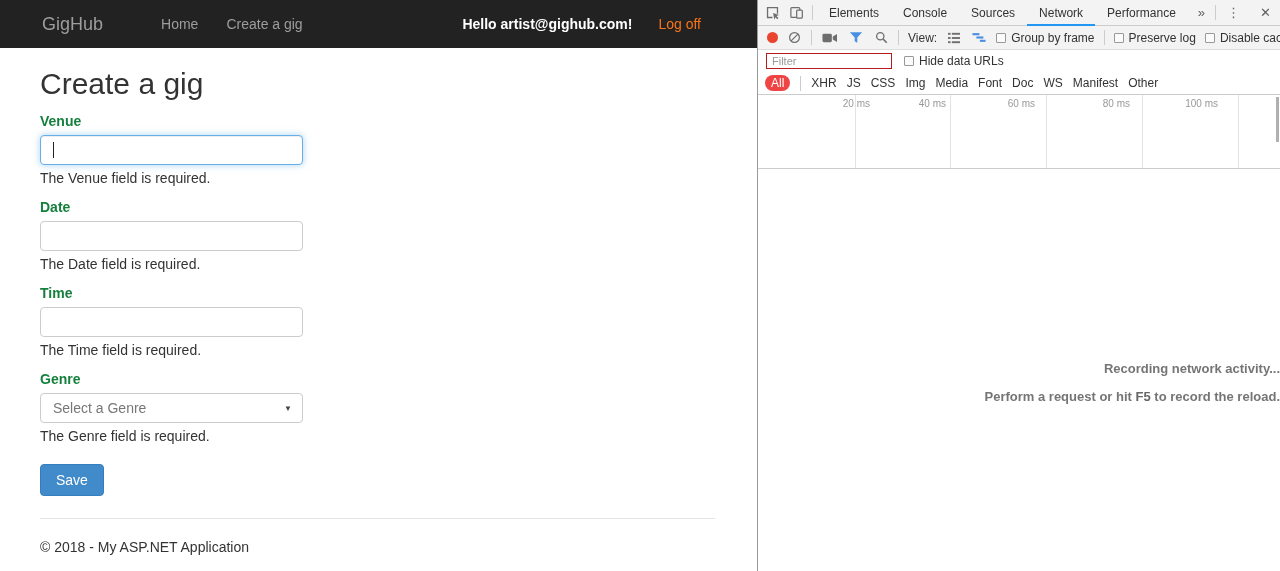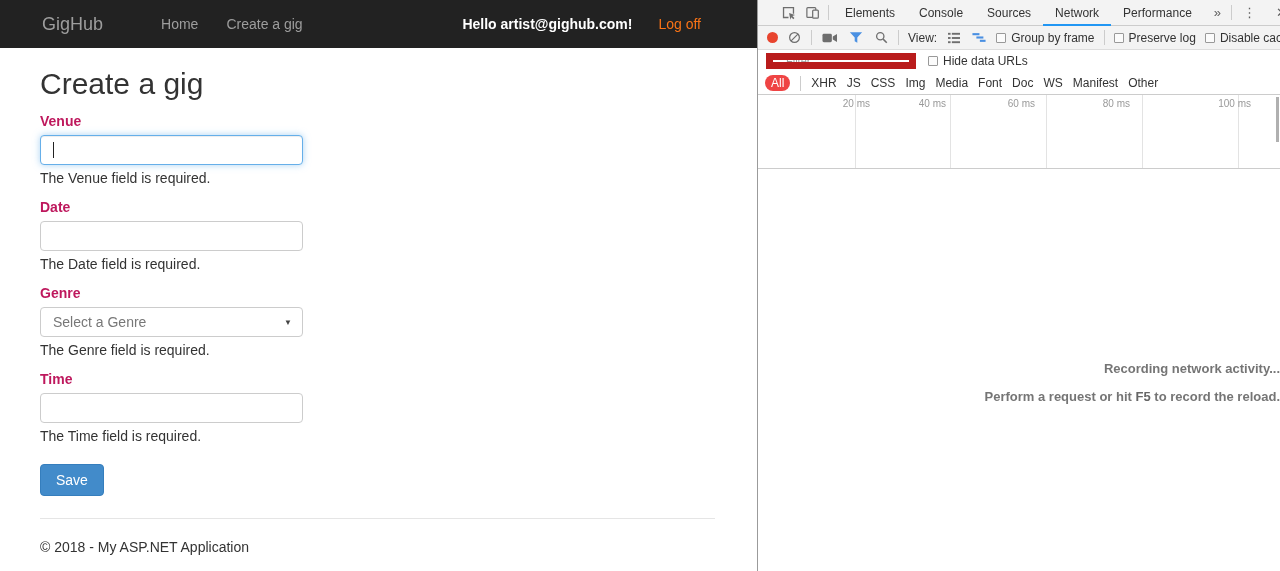--- a/index.html
+++ b/index.html
@@ -12,63 +12,63 @@
   .navbar { height:48px; background:#222222; display:flex; align-items:center; padding:0 56px 0 42px; }
   .brand { color:#9d9d9d; font-size:18px; margin-right:30px; }
   .nav-link { color:#9d9d9d; font-size:14px; margin-left:28px; cursor:pointer; }
   .nav-right { margin-left:auto; display:flex; align-items:flex-end; gap:26px; }
   .greeting { color:#ffffff; font-weight:bold; font-size:14px; }
   .logoff { color:#f97316; font-size:14px; cursor:pointer; }
 
   .content { padding-left:40px; width:715px; }
   .page-title { font-size:30px; font-weight:500; color:#333; margin:19px 0 12px; }
   .form-group { margin-bottom:13px; }
-  .field-label { display:block; font-size:14px; font-weight:bold; color:#be185d; margin-bottom:6px; }
+  .field-label { display:block; font-size:14px; font-weight:bold; color:#15803d; margin-bottom:6px; }
   .input-wrap { position:relative; width:263px; }
   .form-control { display:block; width:263px; height:30px; border:1px solid #ccc; border-radius:4px; padding:0 12px; font-size:14px; color:#555; outline:none; background:#fff; font-family:inherit; }
   .form-control.focused { border-color:#66afe9; box-shadow:inset 0 1px 1px rgba(0,0,0,.075), 0 0 7px rgba(102,175,233,.55); }
   .input-caret { position:absolute; left:13px; top:7px; width:1px; height:16px; background:#222; }
   .validation { font-size:14px; color:#333; margin-top:5px; }
   .select-control { width:263px; height:30px; border:1px solid #ccc; border-radius:4px; padding:0 10px 0 12px; display:flex; align-items:center; justify-content:space-between; font-size:14px; color:#777; background:#fff; cursor:default; }
   .select-arrow { font-size:8px; color:#444; }
   .save-button { margin-top:7px; background:#428bca; border:1px solid #357ebd; color:#fff; font-size:14px; line-height:20px; padding:5px 15px; border-radius:4px; font-family:inherit; cursor:pointer; }
   .footer-rule { border:none; border-top:1px solid #e5e5e5; margin:22px 0 0; width:675px; }
   .footer-text { font-size:14px; color:#333; padding:20px 0; }
 
   
   .devtools { width:523px; height:571px; flex:none; border-left:1px solid #9b9b9b; display:flex; flex-direction:column; font-size:12px; color:#333; background:#fff; }
-  .dt-tabbar { height:26px; background:#f3f3f3; border-bottom:1px solid #ccc; display:flex; align-items:center; padding:0 18px; flex:none; }
+  .dt-tabbar { height:26px; background:#f3f3f3; border-bottom:1px solid #ccc; display:flex; align-items:center; padding:0 2px; flex:none; }
   .dt-icon-btn { width:24px; height:24px; display:flex; align-items:center; justify-content:center; cursor:pointer; flex:none; }
   .vsep { width:1px; height:15px; background:#ccc; flex:none; }
   .dt-tab { padding:0 12px; height:26px; display:flex; align-items:center; position:relative; cursor:pointer; color:#333; }
   .dt-tab.active::after { content:""; position:absolute; left:0; right:0; bottom:0; height:2px; background:#2196f3; }
   .dt-overflow { padding:0 10px; color:#5f5f5f; font-size:13px; cursor:pointer; }
   .dt-right { margin-left:auto; display:flex; align-items:center; gap:2px; }
   .dots-glyph { color:#5f5f5f; font-size:13px; padding:0 9px; cursor:pointer; letter-spacing:0; }
   .close-glyph { color:#5f5f5f; font-size:13px; padding:0 9px; cursor:pointer; }
 
   .dt-toolbar { height:24px; background:#f3f3f3; border-bottom:1px solid #ddd; display:flex; align-items:center; padding:0 9px; gap:9px; flex:none; white-space:nowrap; overflow:hidden; }
   .record-dot { width:11px; height:11px; border-radius:50%; background:#e8442e; flex:none; cursor:pointer; }
   .cb { width:10px; height:10px; border:1px solid #999; background:#fbfbfb; border-radius:1px; flex:none; cursor:pointer; }
   .cb-group { display:flex; align-items:center; gap:5px; flex:none; }
   .view-label { color:#333; }
 
   .dt-filter-row { height:22px; background:#fff; display:flex; align-items:center; padding:0 8px; gap:12px; flex:none; }
-  .filter-input { width:150px; height:16px; border:7px solid #b91c1c; font-size:11px; padding:0 13px; color:#333; background:#fff; outline:none; font-family:inherit; }
+  .filter-input { width:126px; height:16px; border:1px solid #b91c1c; font-size:11px; padding:0 5px; color:#333; background:#fff; outline:none; font-family:inherit; }
   .filter-input::placeholder { color:#999; }
 
   .dt-pills-row { height:23px; background:#fff; border-bottom:1px solid #ccc; display:flex; align-items:center; padding:0 7px; gap:10px; flex:none; }
   .pill { color:#333; cursor:pointer; }
   .pill.active { background:#ef4444; color:#fff; border-radius:8px; padding:1px 6px; }
 
   .dt-overview { height:74px; position:relative; border-bottom:1px solid #ccc; background:#fff; flex:none; }
   .gridline { position:absolute; top:0; bottom:0; width:1px; background:#e3e3e3; }
   .g1{left:97px}.g2{left:192px}.g3{left:288px}.g4{left:384px}.g5{left:480px}
   .tick { position:absolute; top:3px; font-size:10px; color:#999; }
-  .t1{right:410px}.t2{right:334px}.t3{right:245px}.t4{right:150px}.t5{right:29px}
+  .t1{right:410px}.t2{right:334px}.t3{right:245px}.t4{right:150px}.t5{right:62px}
   .scroll-thumb { position:absolute; right:1px; top:2px; width:3px; height:45px; background:#b0b0b0; }
 
   .dt-empty { flex:1; background:#fff; text-align:right; padding-top:192px; color:#757575; font-size:13px;font-weight:bold; }
   .dt-empty .line1 { margin-bottom:13px; }
   .dt-empty b { color:#666; }
 
   svg { display:block; }
 </style>
 </head>
 <body>
@@ -100,34 +100,34 @@
 
       <div class="form-group">
         <label class="field-label">Date</label>
         <div class="input-wrap">
           <input class="form-control" style="">
         </div>
         <div class="validation">The Date field is required.</div>
       </div>
 
       <div class="form-group">
+        <label class="field-label">Time</label>
+        <div class="input-wrap">
+          <input class="form-control" style="">
+        </div>
+        <div class="validation">The Time field is required.</div>
+      </div>
+
+      <div class="form-group">
         <label class="field-label">Genre</label>
         <div class="select-control">
           <span>Select a Genre</span>
           <span class="select-arrow">▼</span>
         </div>
         <div class="validation">The Genre field is required.</div>
-      </div>
-
-      <div class="form-group">
-        <label class="field-label">Time</label>
-        <div class="input-wrap">
-          <input class="form-control" style="">
-        </div>
-        <div class="validation">The Time field is required.</div>
       </div>
 
       <button class="save-button">Save</button>
 
       <hr class="footer-rule">
       <div class="footer-text">© 2018 - My ASP.NET Application</div>
     </div>
   </div>
 
   <div class="devtools">

